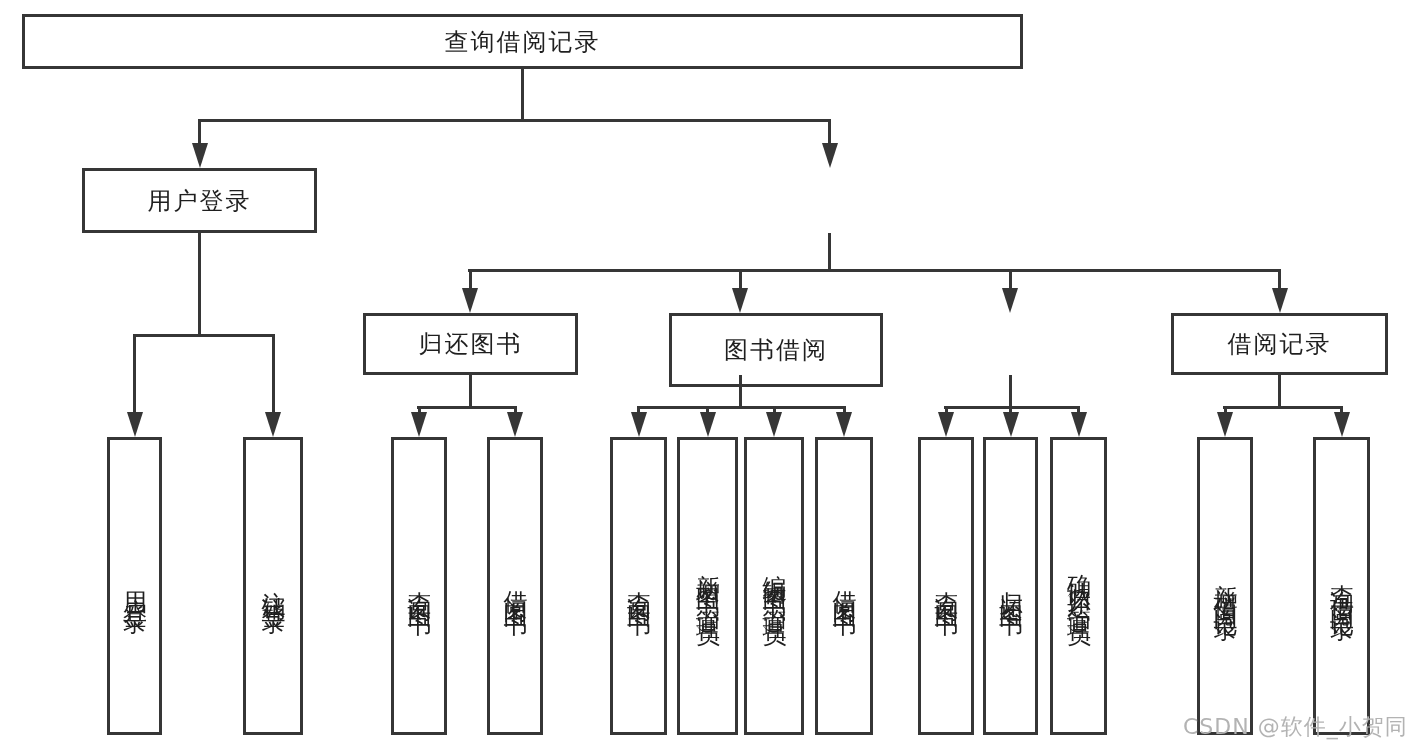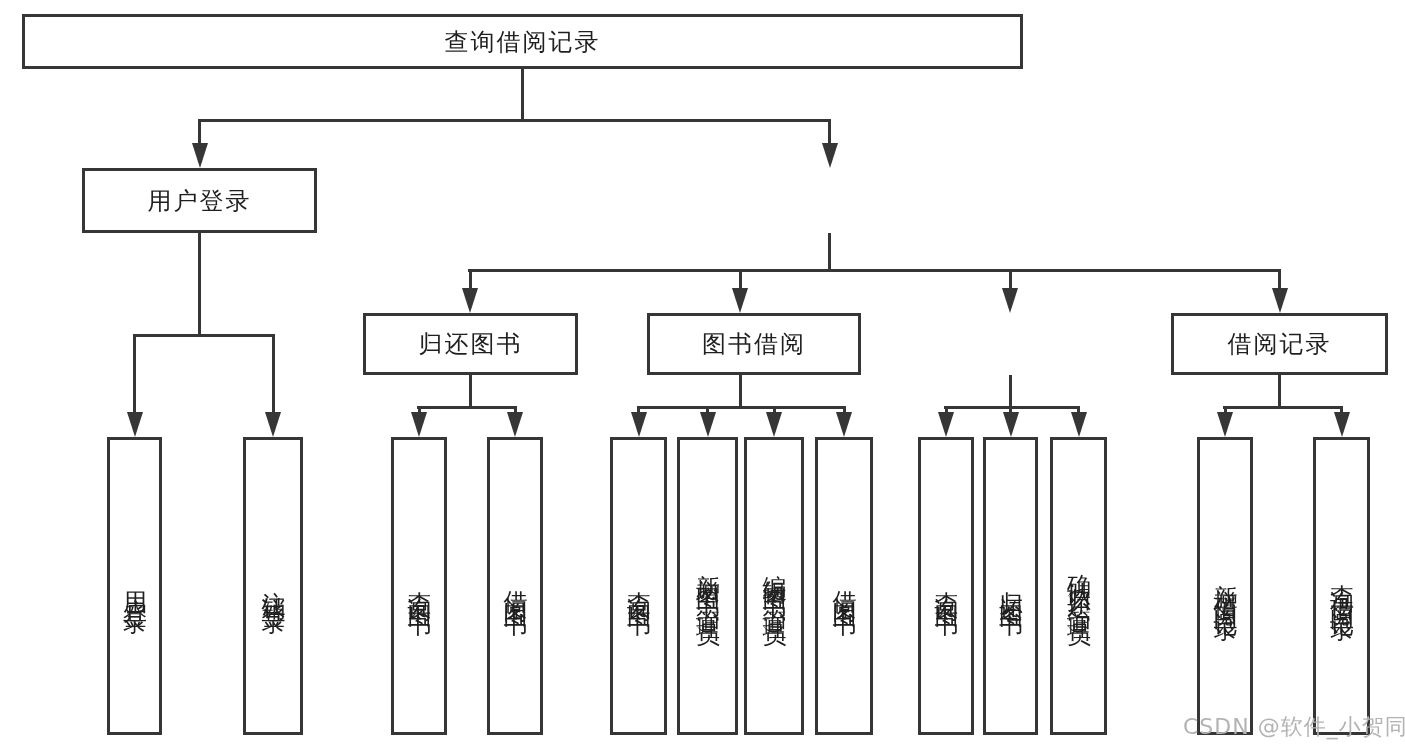--- a/index.html
+++ b/index.html
@@ -59,21 +59,21 @@
   <div class="ln" style="left:469px;top:269px;width:3px;height:21px"></div>
   <div class="ar" style="left:462px;top:288px"></div>
   <div class="ln" style="left:739px;top:269px;width:3px;height:21px"></div>
   <div class="ar" style="left:732px;top:288px"></div>
   <div class="ln" style="left:1009px;top:269px;width:3px;height:21px"></div>
   <div class="ar" style="left:1002px;top:288px"></div>
   <div class="ln" style="left:1278px;top:269px;width:3px;height:21px"></div>
   <div class="ar" style="left:1272px;top:288px"></div>
 
   <div class="box" style="left:363px;top:313px;width:215px;height:62px">归还图书</div>
-  <div class="box" style="left:647px;top:313px;width:214px;height:62px">图书借阅</div>
+  <div class="box" style="left:669px;top:313px;width:214px;height:74px">图书借阅</div>
   <div class="box" style="left:1171px;top:313px;width:217px;height:62px">借阅记录</div>
 
   <div class="ln" style="left:469px;top:375px;width:3px;height:34px"></div>
   <div class="ln" style="left:417px;top:406px;width:100px;height:3px"></div>
   <div class="ln" style="left:739px;top:375px;width:3px;height:34px"></div>
   <div class="ln" style="left:637px;top:406px;width:209px;height:3px"></div>
   <div class="ln" style="left:1009px;top:375px;width:3px;height:34px"></div>
   <div class="ln" style="left:944px;top:406px;width:136px;height:3px"></div>
   <div class="ln" style="left:1278px;top:375px;width:3px;height:34px"></div>
   <div class="ln" style="left:1223px;top:406px;width:120px;height:3px"></div>

